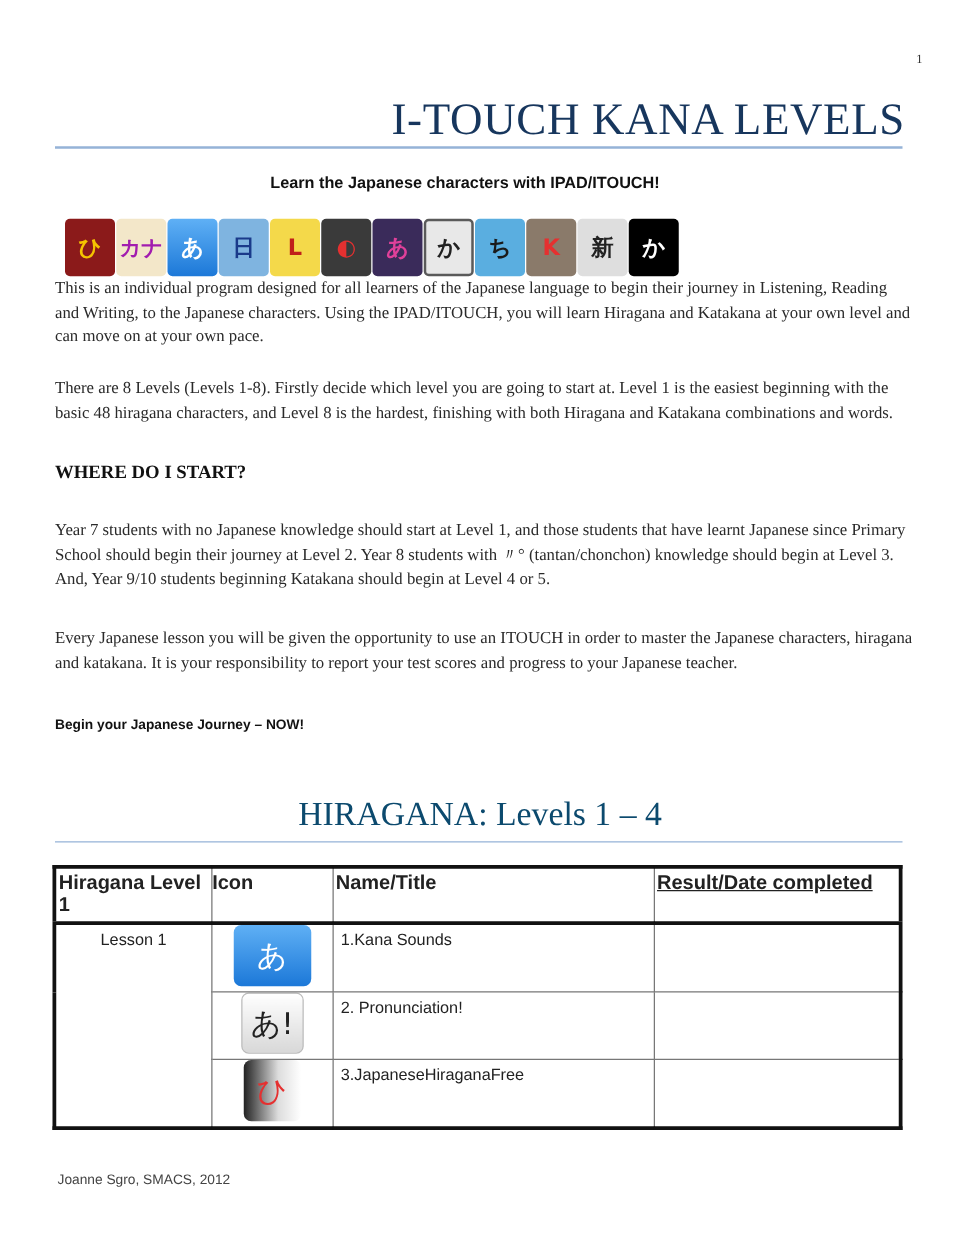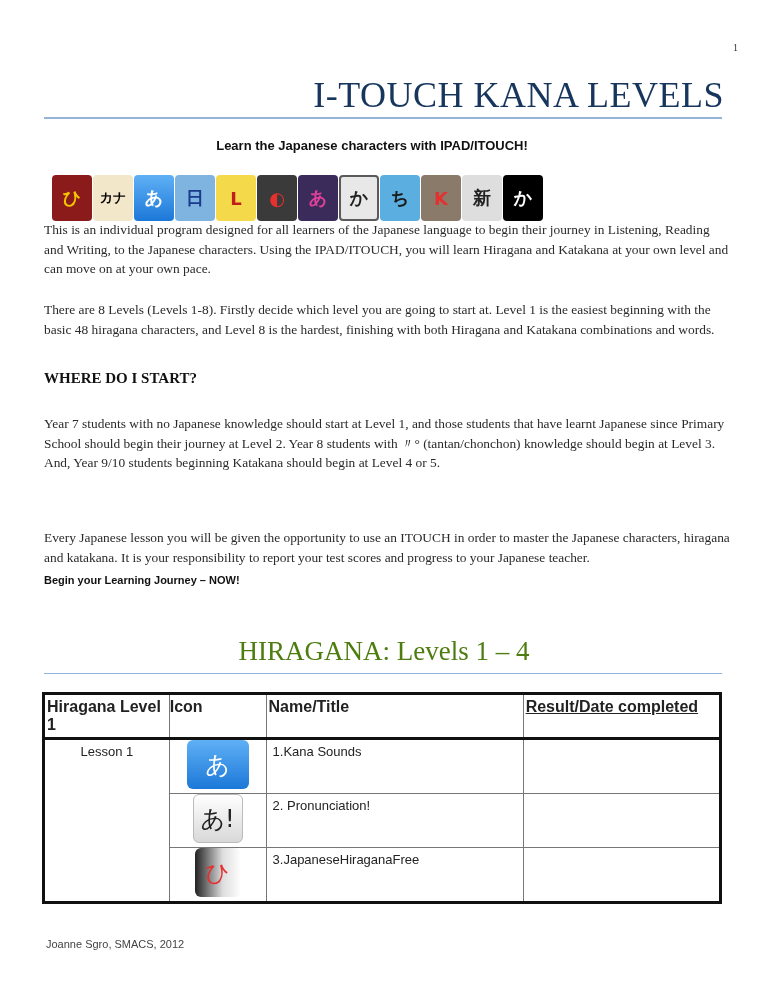--- a/index.html
+++ b/index.html
@@ -6,21 +6,21 @@
     body { width: 768px; height: 994px; position: relative; overflow: hidden; font-family: "DejaVu Serif", serif; color: #222; }
     .page-num { position: absolute; top: 42px; right: 30px; font-size: 10px; color: #333; font-family: "Liberation Serif", serif; }
     .title { position: absolute; top: 74px; left: 44px; width: 680px; text-align: right; font-family: "Liberation Serif", serif; font-size: 36px; color: #17365d; letter-spacing: 0.5px; }
     .rule { position: absolute; left: 44px; width: 678px; height: 2px; background: #95b3d7; }
     .subtitle { position: absolute; top: 138px; left: 32px; width: 680px; text-align: center; font-family: "Liberation Sans", sans-serif; font-weight: bold; font-size: 13px; color: #111; }
     .app-strip { position: absolute; top: 175px; left: 52px; height: 46px; display: flex; gap: 1px; }
     .app-icon { width: 40px; height: 46px; display: flex; align-items: center; justify-content: center; font-family: "DejaVu Sans", sans-serif; font-size: 18px; font-weight: bold; border-radius: 4px; overflow: hidden; }
     .para { position: absolute; left: 44px; width: 686px; font-family: "Liberation Serif", serif; font-size: 13.4px; line-height: 19.5px; color: #2a2a2a; }
     .heading { position: absolute; top: 370px; left: 44px; font-family: "Liberation Serif", serif; font-weight: bold; font-size: 15px; color: #111; }
     .cta { position: absolute; top: 574px; left: 44px; font-family: "Liberation Sans", sans-serif; font-weight: bold; font-size: 11px; color: #111; }
-    .section-title { position: absolute; top: 636px; left: 44px; width: 680px; text-align: center; font-family: "Liberation Serif", serif; font-size: 27px; color: #4d7c0f; }
+    .section-title { position: absolute; top: 636px; left: 44px; width: 680px; text-align: center; font-family: "Liberation Serif", serif; font-size: 27px; color: #0c4a6e; }
     table.levels { position: absolute; top: 692px; left: 42px; width: 680px; border-collapse: collapse; border: 3px solid #111; font-family: "Liberation Sans", sans-serif; }
     table.levels th { font-size: 16px; font-weight: bold; text-align: left; vertical-align: top; padding: 3px 2px; border: 1px solid #777; height: 34px; }
     table.levels thead tr { border-bottom: 3px solid #111; }
     table.levels td { border: 1px solid #777; vertical-align: top; font-size: 13px; padding: 4px 6px; height: 45px; }
     .col1 { width: 118px; text-align: center; }
     .col2 { width: 100px; text-align: center; padding: 0 !important; }
     .col3 { width: 256px; }
     .col4 { width: 196px; text-decoration: underline; }
     .lesson-icon { width: 62px; height: 49px; margin: 0 auto; border-radius: 6px; display: flex; align-items: center; justify-content: center; font-family: "DejaVu Sans", sans-serif; font-size: 24px; }
     .footer { position: absolute; top: 938px; left: 46px; font-family: "Liberation Sans", sans-serif; font-size: 11px; color: #444; }
@@ -32,21 +32,21 @@
 
 <div class="title">I-TOUCH KANA LEVELS</div>
 <div class="rule" style="top:117px"></div>
 
 <div class="subtitle">Learn the Japanese characters with IPAD/ITOUCH!</div>
 
 <div class="app-strip">
   <div class="app-icon" style="background:#8b1a1a;color:#f5c400">
       <span>ひ</span>
     </div>
-  <div class="app-icon" style="background:#f3e7c9;color:#000000;font-size:13px">
+  <div class="app-icon" style="background:#f3e7c9;color:#a21caf;font-size:17px">
       <span>カナ</span>
     </div>
   <div class="app-icon" style="background:linear-gradient(#5fb0f5,#1c78d8);color:#fff">
       <span>あ</span>
     </div>
   <div class="app-icon" style="background:#7fb4e0;color:#1a3a8a">
       <span>日</span>
     </div>
   <div class="app-icon" style="background:#f4d94a;color:#c0201a">
       <span>L</span>
@@ -72,22 +72,22 @@
   <div class="app-icon" style="background:#000;color:#fff">
       <span>か</span>
     </div>
 </div>
 
 <div class="para" style="top:220px">This is an individual program designed for all learners of the Japanese language to begin their journey in Listening, Reading and Writing, to the Japanese characters. Using the IPAD/ITOUCH, you will learn Hiragana and Katakana at your own level and can move on at your own pace.</div>
 <div class="para" style="top:300px">There are 8 Levels (Levels 1-8). Firstly decide which level you are going to start at. Level 1 is the easiest beginning with the basic 48 hiragana characters, and Level 8 is the hardest, finishing with both Hiragana and Katakana combinations and words.</div>
 
 <div class="heading">WHERE DO I START?</div>
 <div class="para" style="top:414px">Year 7 students with no Japanese knowledge should start at Level 1, and those students that have learnt Japanese since Primary School should begin their journey at Level 2. Year 8 students with 〃° (tantan/chonchon) knowledge should begin at Level 3. And, Year 9/10 students beginning Katakana should begin at Level 4 or 5.</div>
-<div class="para" style="top:528px">Every Japanese lesson you will be given the opportunity to use an ITOUCH in order to master the Japanese characters, hiragana and katakana. It is your responsibility to report your test scores and progress to your Japanese teacher.</div>
-<div class="cta">Begin your Learning Journey – NOW!</div>
+<div class="para" style="top:500px">Every Japanese lesson you will be given the opportunity to use an ITOUCH in order to master the Japanese characters, hiragana and katakana. It is your responsibility to report your test scores and progress to your Japanese teacher.</div>
+<div class="cta">Begin your Japanese Journey – NOW!</div>
 
 <div class="section-title">HIRAGANA: Levels 1 – 4</div>
 <div class="rule" style="top:673px;height:1px"></div>
 
 <table class="levels">
   <thead>
     <tr>
       <th class="col1">Hiragana Level 1</th>
       <th class="col2" style="padding-top:3px!important">Icon</th>
       <th class="col3">Name/Title</th>

